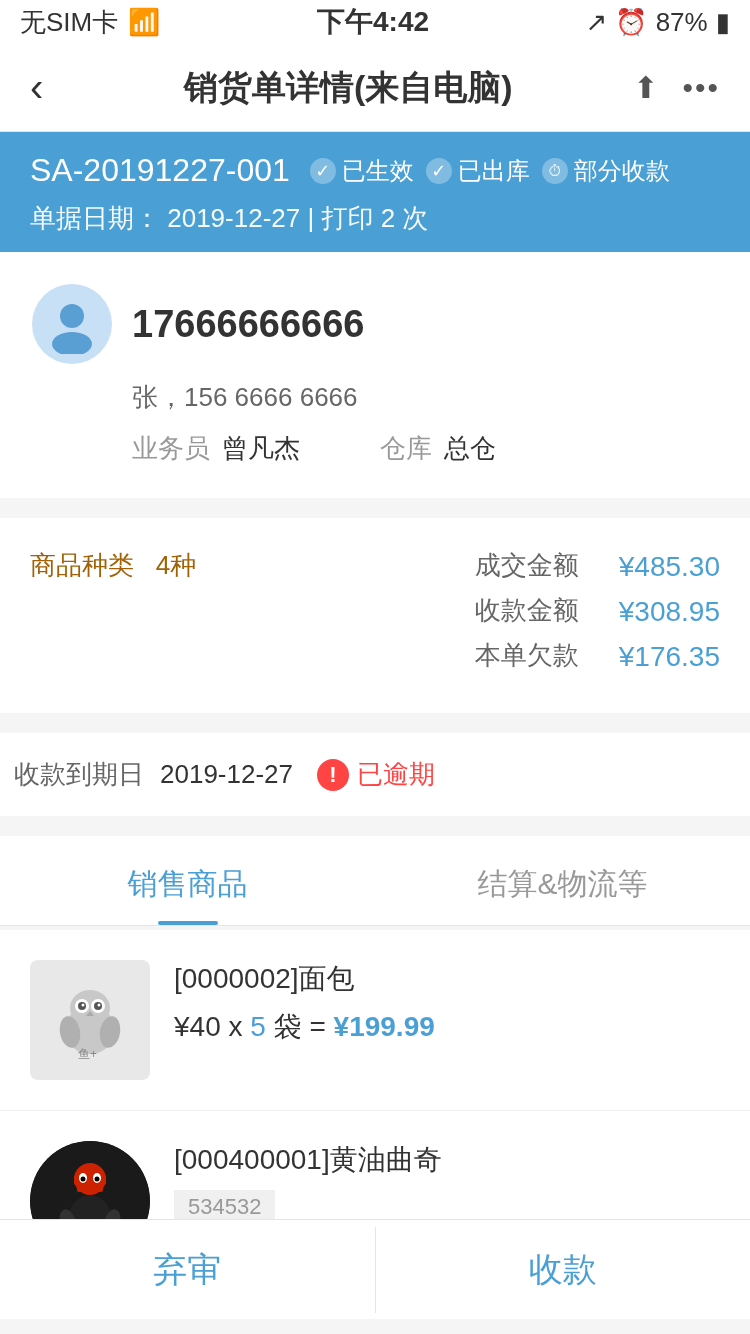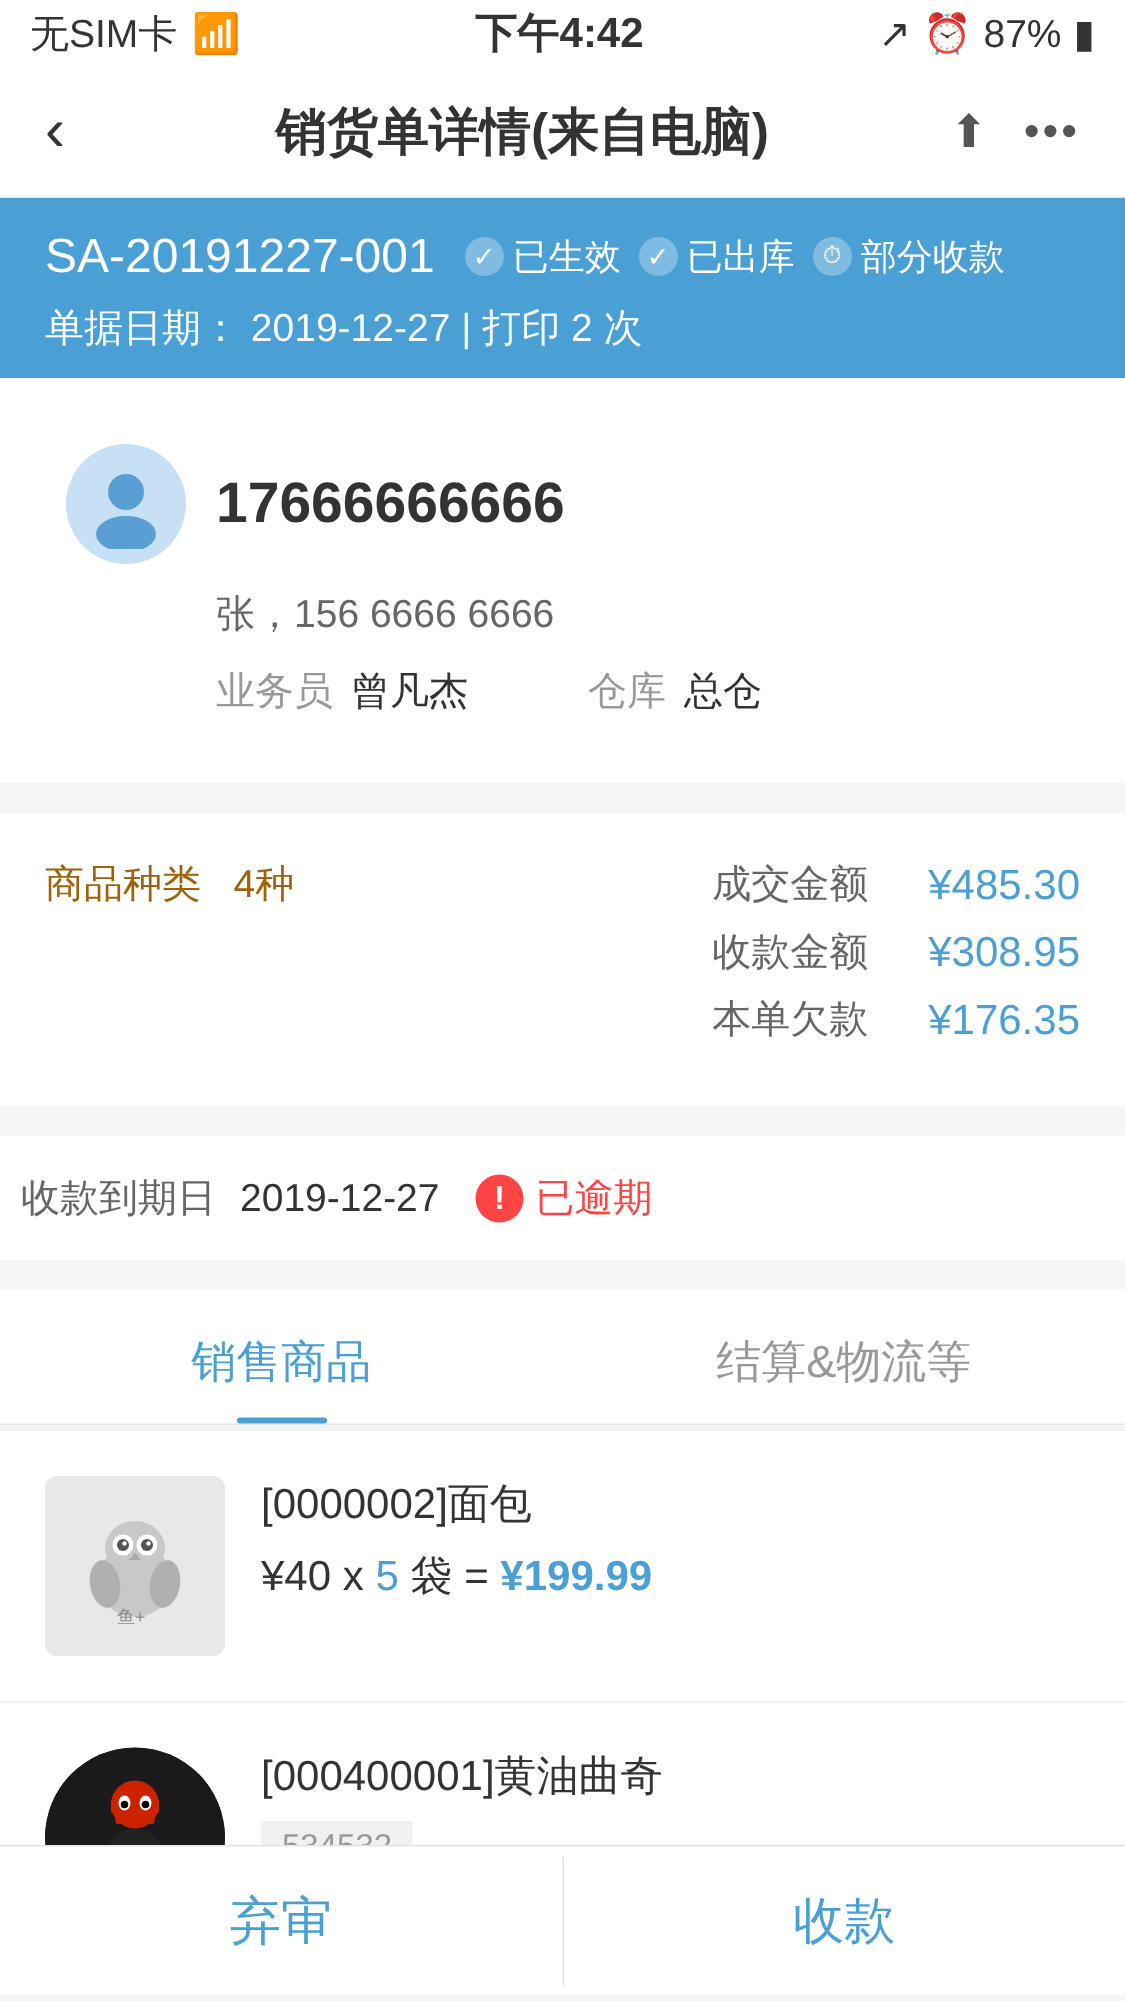--- a/index.html
+++ b/index.html
@@ -101,21 +101,21 @@
     }
     .date-row {
       color: #fff;
       font-size: 26px;
       opacity: 0.95;
     }
 
     
     .customer-section {
       background: #fff;
-      padding: 44px;
+      padding: 32px;
       margin-bottom: 20px;
     }
     .customer-top {
       display: flex;
       align-items: center;
       gap: 20px;
       margin-bottom: 16px;
     }
     .avatar {
       width: 80px;
@@ -162,21 +162,21 @@
       margin-bottom: 20px;
       display: flex;
       justify-content: space-between;
       align-items: flex-start;
     }
     .summary-left { font-size: 26px; color: #a16207; }
     .summary-right { text-align: right; }
     .amount-row {
       display: flex;
       justify-content: space-between;
-      align-items: center;
+      align-items: flex-end;
       gap: 40px;
       margin-bottom: 10px;
     }
     .amount-label { font-size: 26px; color: #666; }
     .amount-value { font-size: 28px; color: #4a9fd4; font-weight: 500; }
 
     
     .due-section {
       background: #fff;
       padding: 24px 14px;
@@ -305,21 +305,21 @@
       display: flex;
       align-items: center;
       justify-content: center;
       overflow: hidden;
       flex-shrink: 0;
     }
 
     
     .bottom-bar {
       position: fixed;
-      bottom: 4px;
+      bottom: 15px;
       left: 0;
       width: 750px;
       height: 100px;
       background: #fff;
       border-top: 1px solid #e5e5e5;
       display: flex;
       align-items: center;
     }
     .bottom-btn {
       flex: 1;

